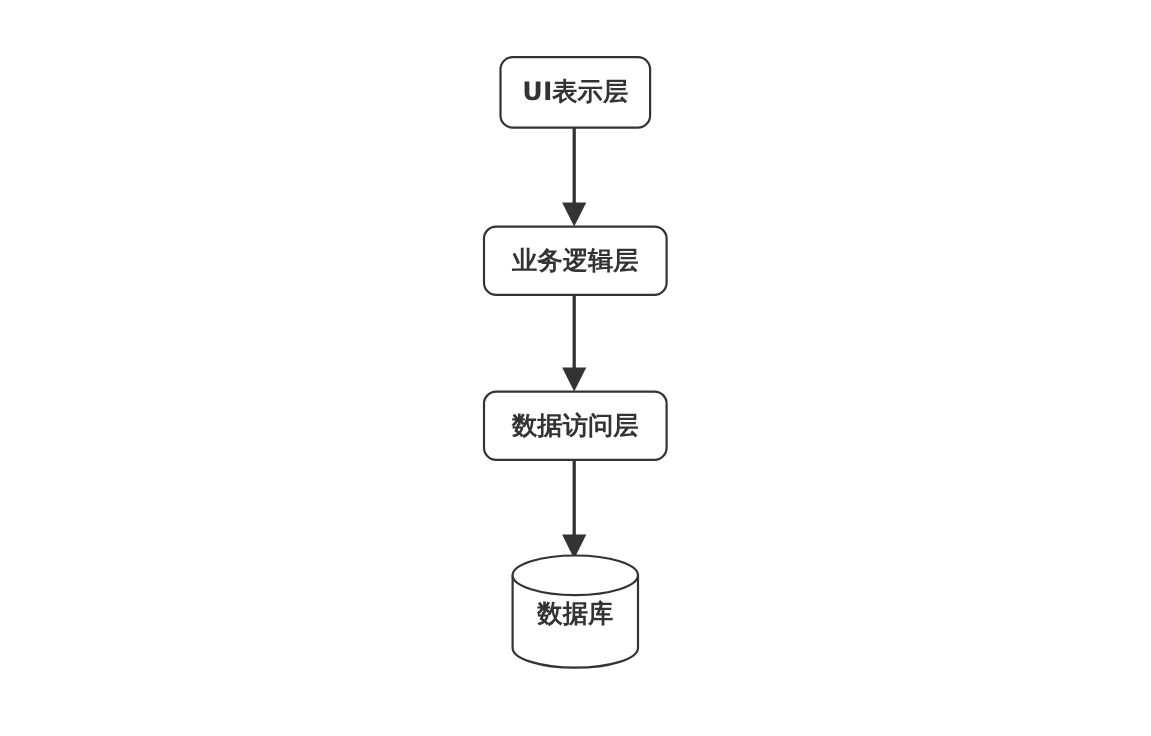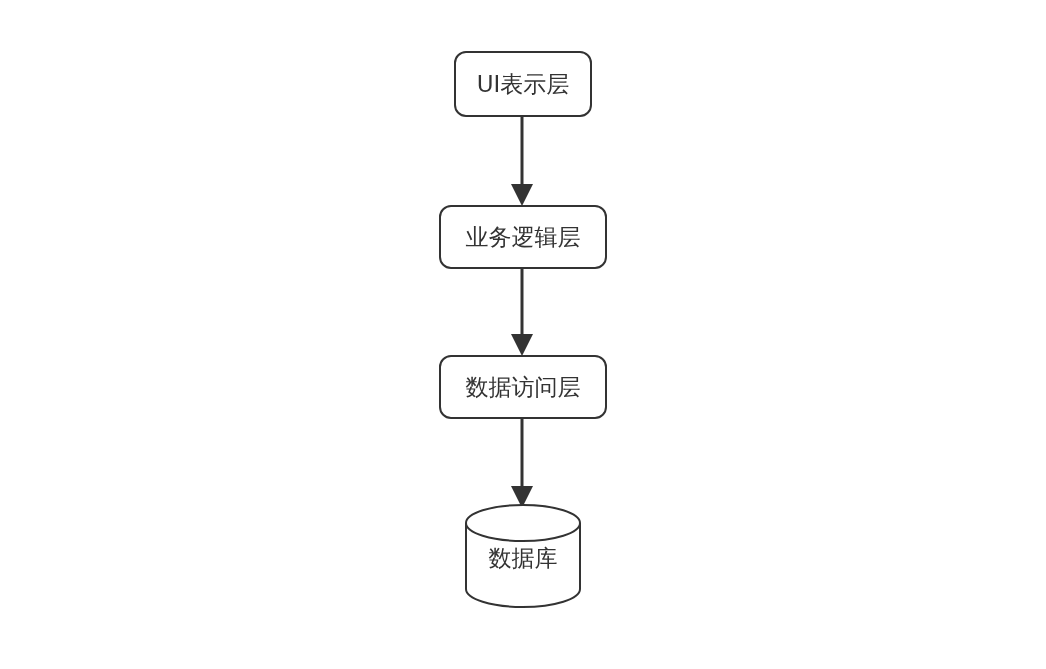--- a/index.html
+++ b/index.html
@@ -11,20 +11,21 @@
     width: 1046px;
     height: 669px;
     font-family: "DejaVu Sans", "Liberation Sans", sans-serif;
     overflow: hidden;
   }
   #diagram-canvas {
     position: relative;
     width: 1037px;
     height: 669px;
     background: #ffffff;
+    font-weight: bold;
   }
   #diagram-svg {
     position: absolute;
     top: 0;
     left: 0;
     width: 1046px;
     height: 669px;
   }
   .node-label {
     font-family: "DejaVu Sans", "Liberation Sans", sans-serif;

